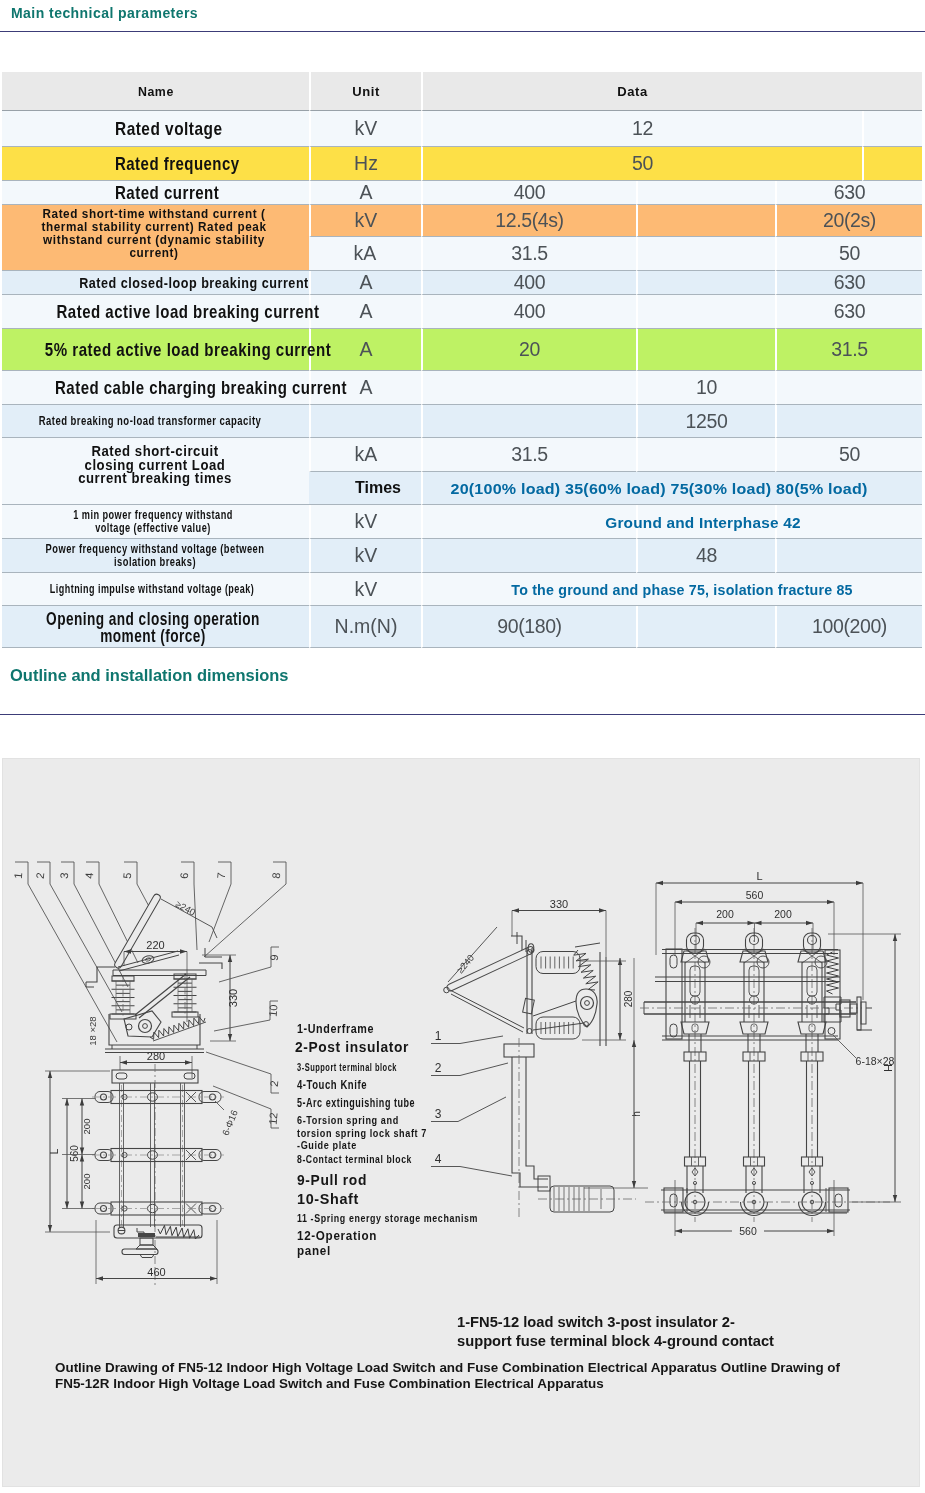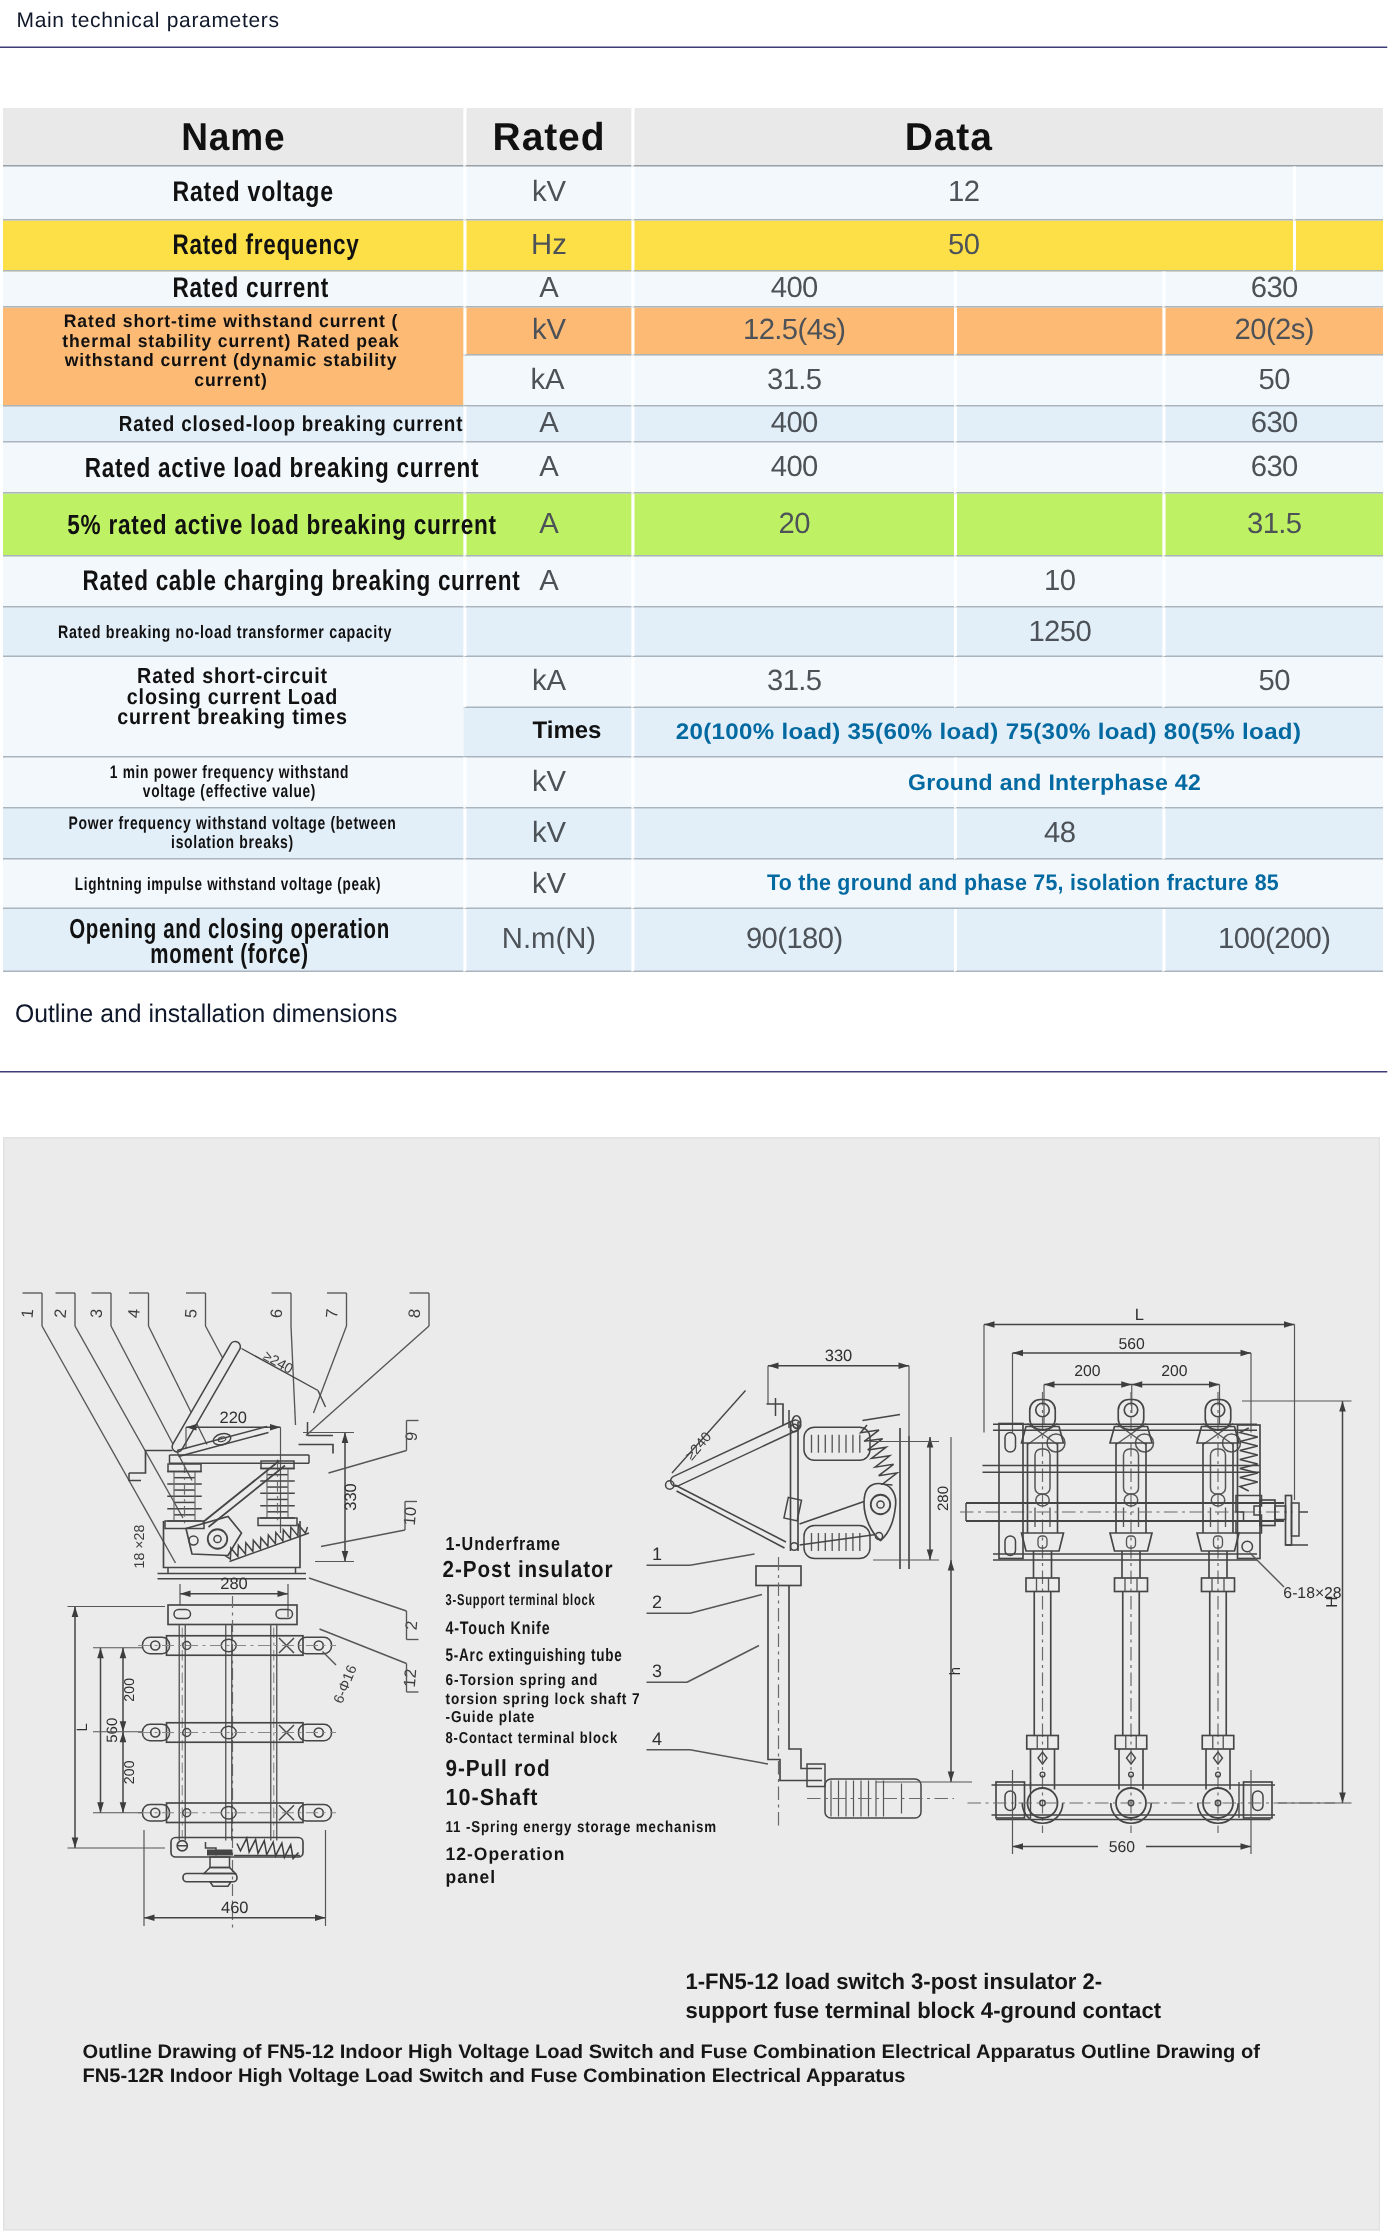--- a/index.html
+++ b/index.html
@@ -1,21 +1,21 @@
 <!DOCTYPE html>
 <html><head><meta charset="utf-8"><style>
 * {margin:0;padding:0;box-sizing:border-box}
 body {width:925px;height:1493px;position:relative;background:#fff;font-family:"Liberation Sans",sans-serif;overflow:hidden}
-.ttl {position:absolute;color:#0f172a;font-weight:normal;white-space:nowrap}
+.ttl {position:absolute;color:#0f766e;font-weight:bold;white-space:nowrap}
 .hline {position:absolute;left:0;width:925px;border-top:1.5px solid #3c3c78}
 table {position:absolute;left:2px;top:72px;width:920px;border-collapse:separate;border-spacing:0;table-layout:fixed}
 td {overflow:visible;vertical-align:middle;text-align:center;border-bottom:1px solid #a9b4bd;border-left:2px solid #fff;position:relative}
 td:first-child {border-left:none}
 tr.hd td {background:#e9e9e9;border-bottom:1px solid #98a1a8}
-.hc {font-size:26px}
+.hc {font-size:13px}
 .nm {font-weight:bold;color:#111;letter-spacing:0.6px}
 .ns {position:absolute;white-space:nowrap;display:inline-block;z-index:3}
 .ds {position:absolute;white-space:nowrap;display:inline-block;top:50%;z-index:3}
 .un {font-size:19.5px;color:#4c5257}
 .ub {font-size:16px;font-weight:bold;color:#111}
 .da {font-size:19.5px;color:#4c5257;letter-spacing:-0.4px}
 .db {font-size:15px;font-weight:bold;color:#0369a1;letter-spacing:0.2px}
 .panel {position:absolute;left:2px;top:758px;width:918px;height:729px;background:#ebebeb;border:1px solid #e2e2e2}
 .pt {position:absolute;font-weight:bold;color:#161616;white-space:nowrap;letter-spacing:0.7px}
 .cap {position:absolute;font-weight:bold;color:#161616;white-space:nowrap}
@@ -27,21 +27,21 @@
       <col style="width:307px">
       <col style="width:112px">
       <col style="width:215px">
       <col style="width:139px">
       <col style="width:87px">
       <col style="width:60px">
     </colgroup>
 <tbody>
       <tr style="height:39px" class="hd">
         <td class="nm hc"><span style="display:inline-block;transform:scaleX(0.95)">Name</span></td>
-        <td class="nm hc">Rated</td>
+        <td class="nm hc">Unit</td>
         <td colspan="4" class="nm hc" style="padding-right:80px">Data</td>
       </tr>
 <tr style="height:36px;background:#f3f8fc">
         <td class="nm">
           <span id="n1" class="ns" style="font-size:19px;left:113px;top:50%;transform:translateY(-50%) scaleX(0.812);transform-origin:0 50%;">Rated voltage</span>
         </td>
         <td class="un">kV</td>
         <td colspan="3" class="da">12</td>
         <td></td>
       </tr>

